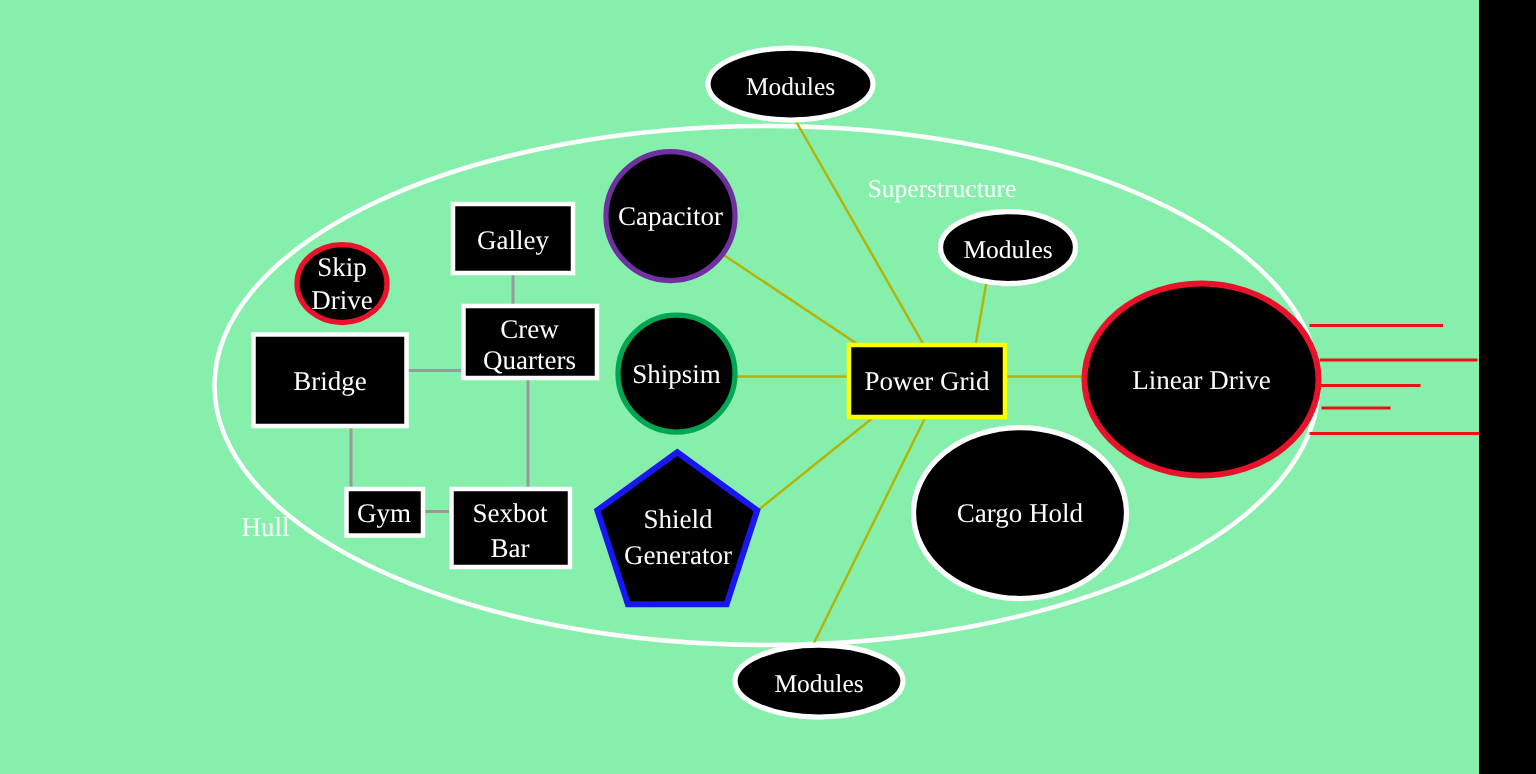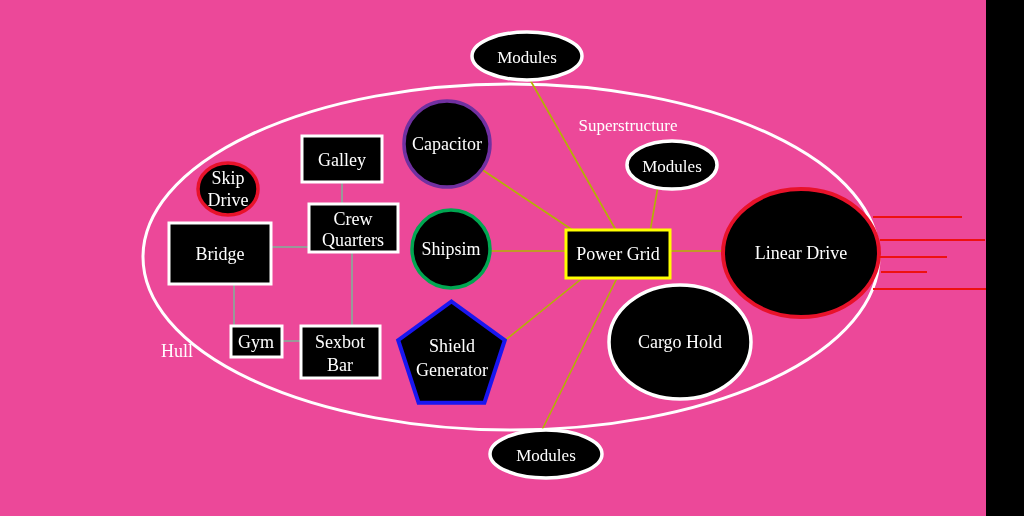--- a/index.html
+++ b/index.html
@@ -4,21 +4,21 @@
 <style>
   html, body {
     margin: 0;
     padding: 0;
     background: #000;
   }
   .stage {
     position: relative;
     width: 986px;
     height: 516px;
-    background: #ec4899;
+    background: #86efac;
     overflow: hidden;
     font-family: "Liberation Serif", serif;
   }
   svg text {
     fill: #ffffff;
     font-family: "Liberation Serif", serif;
     font-size: 18px;
     text-anchor: middle;
   }
   svg text.small { font-size: 17px; }

